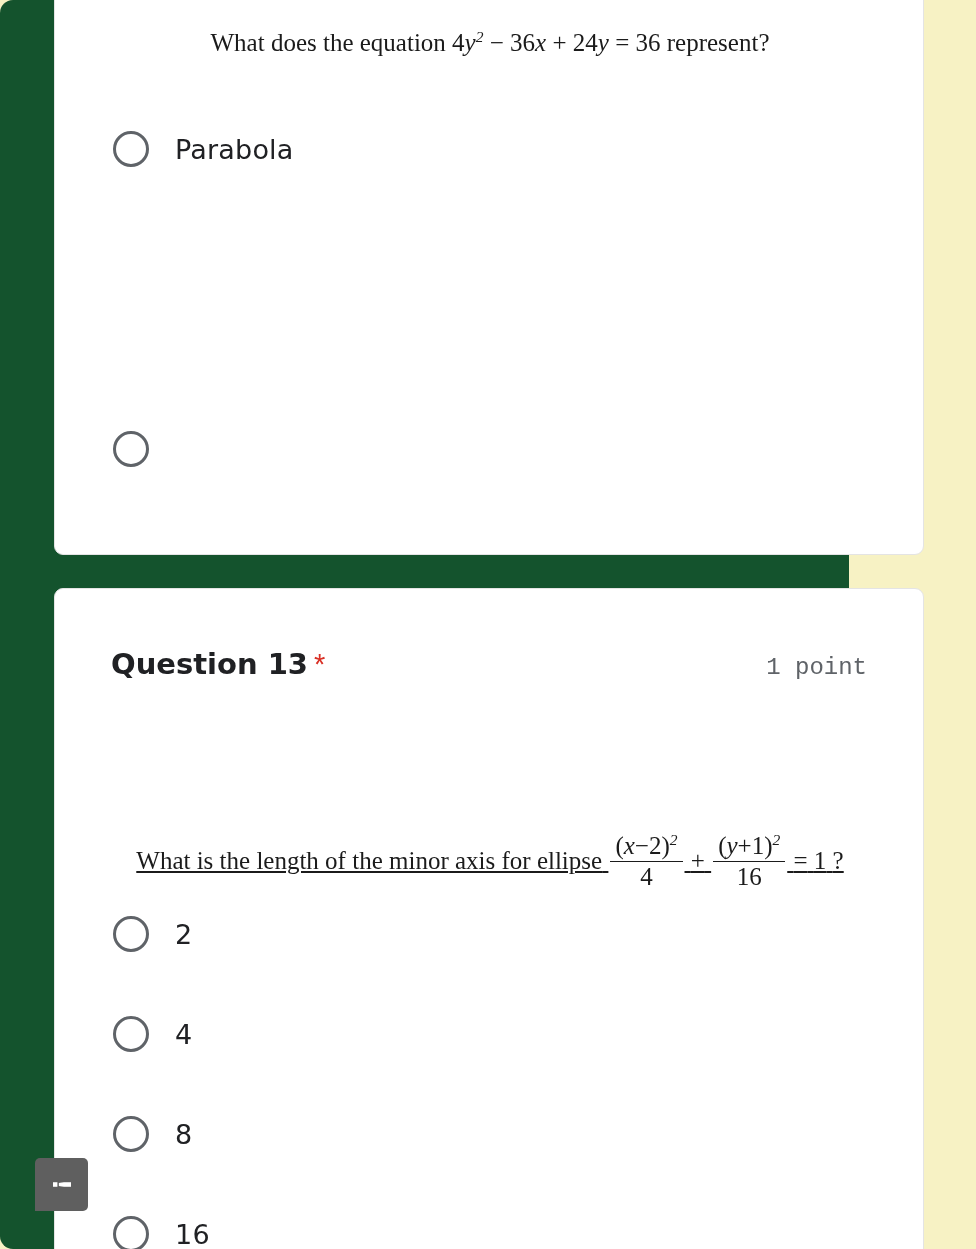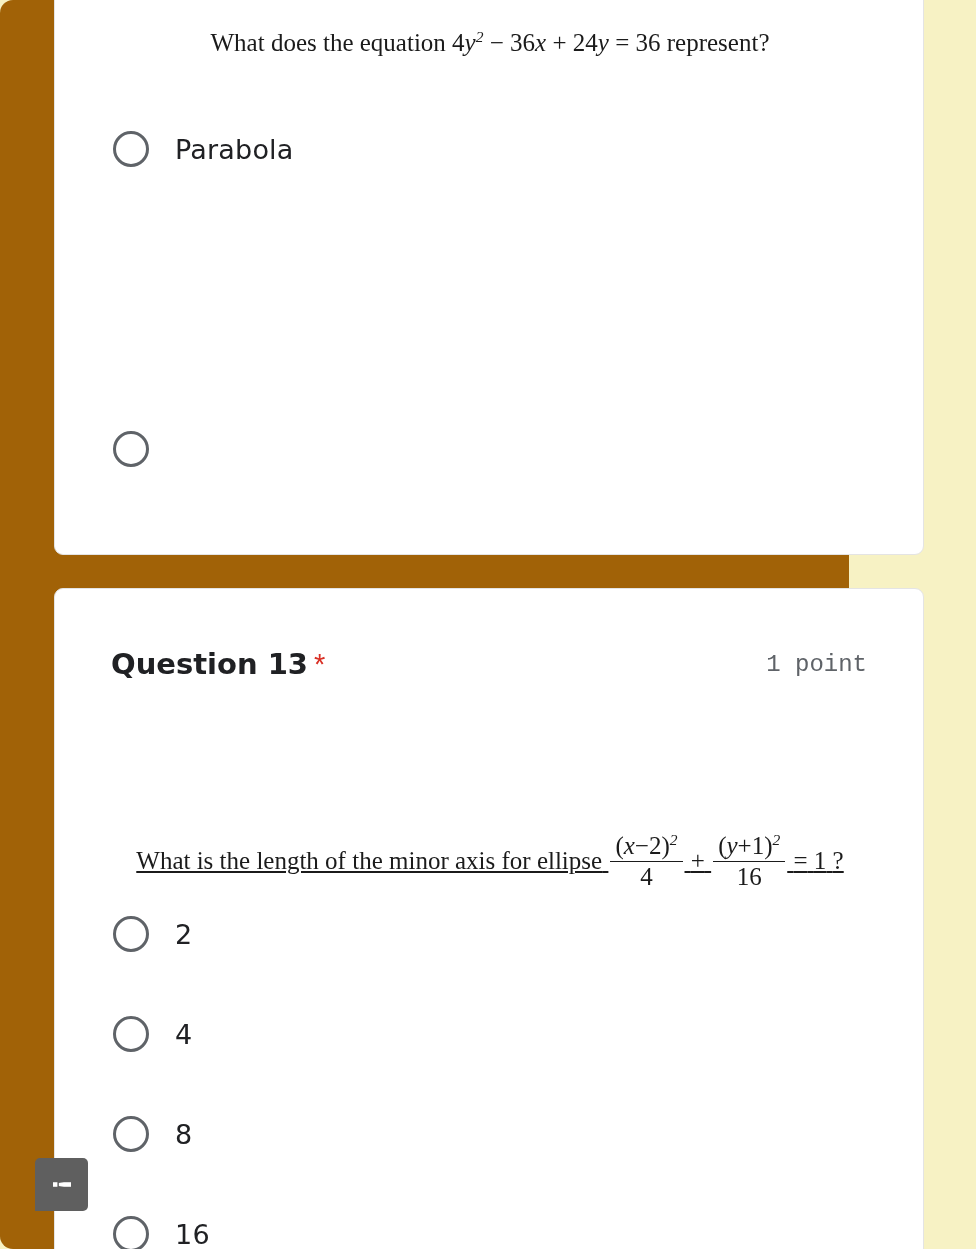--- a/index.html
+++ b/index.html
@@ -13,21 +13,21 @@
     position: relative;
     overflow: hidden;
     font-family: "Liberation Sans", sans-serif;
   }
 
   .page {
     position: absolute;
     left: 0; top: 0;
     width: 849px;
     height: 1249px;
-    background: #a16207;
+    background: #14532d;
     border-radius: 13px;
   }
 
   
   .card {
     position: absolute;
     left: 54px;
     width: 870px;
     background: #ffffff;
     border: 1px solid #e4e4e4;
@@ -97,21 +97,21 @@
     letter-spacing: 0.2px;
   }
 
   
   .q-header {
     position: absolute;
     left: 56px;
     right: 56px;
     top: 58px;
     display: flex;
-    align-items: center;
+    align-items: flex-end;
     justify-content: space-between;
   }
   .q-title {
     font-family: "DejaVu Sans", sans-serif;
     font-size: 29px;
     font-weight: bold;
     color: #202124;
   }
   .req-star {
     color: #d93025;

